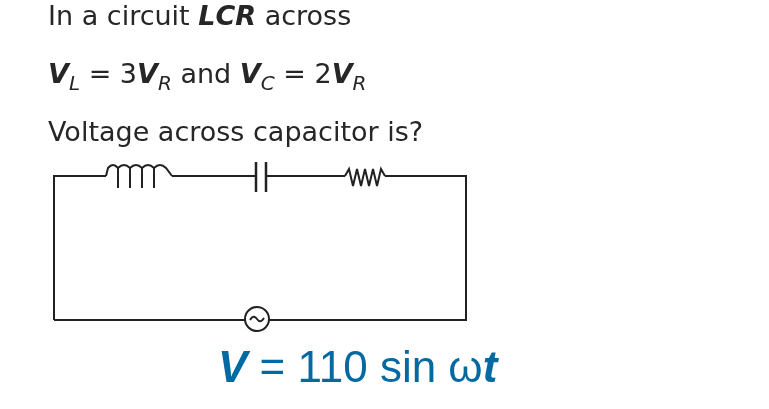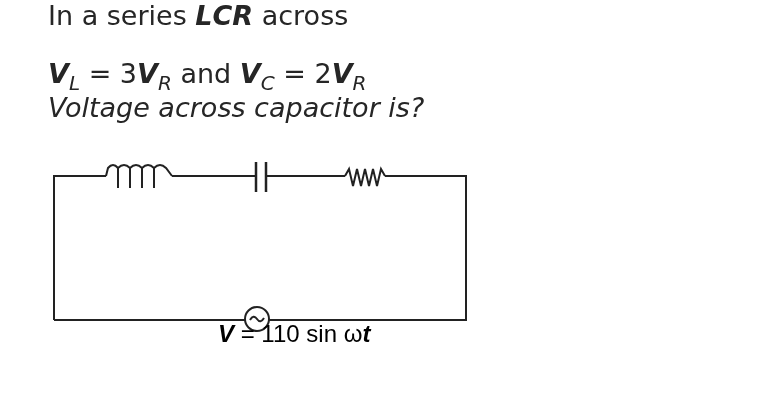--- a/index.html
+++ b/index.html
@@ -1,29 +1,29 @@
 <!DOCTYPE html>
 <html><head>
 <meta charset="utf-8">
 <style>
   html, body { margin:0; padding:0; }
   body { width:769px; height:409px; background:#ffffff; position:relative; overflow:hidden; font-family:"DejaVu Sans", sans-serif; color:#222; }
   .line { position:absolute; left:48px; font-size:27px; white-space:nowrap; color:#262626; }
   #l1 { top:0px; }
   #l2 { top:58px; }
-  #l3 { top:92px;font-style:italic; }
+  #l3 { top:116px; }
   .it { font-style:italic;font-weight:bold; }
   .sub { font-size:20px; font-style:italic; position:relative; top:7px; }
   svg { position:absolute; left:0; top:0; }
-  .caption { position:absolute; left:218px; top:320px; font-family:"Liberation Sans", sans-serif; font-size:24px; color:#000000; white-space:nowrap; }
+  .caption { position:absolute; left:218px; top:342px; font-family:"Liberation Sans", sans-serif; font-size:44px; color:#0369a1; white-space:nowrap; }
 </style>
 </head>
 <body>
 
-<div id="l1" class="line"><span>In a series </span><span class="it">LCR</span><span> across</span></div>
+<div id="l1" class="line"><span>In a circuit </span><span class="it">LCR</span><span> across</span></div>
 
 <div id="l2" class="line"><span class="it">V</span><span class="sub">L</span><span> = 3</span><span class="it">V</span><span class="sub">R</span><span> and </span><span class="it">V</span><span class="sub">C</span><span> = 2</span><span class="it">V</span><span class="sub">R</span></div>
 
 <div id="l3" class="line">Voltage across capacitor is?</div>
 
 <svg width="769" height="409">
   <g stroke="#222" stroke-width="2" fill="none">
 
     <path d="M54 320 L54 176 L106 176"></path>
 

